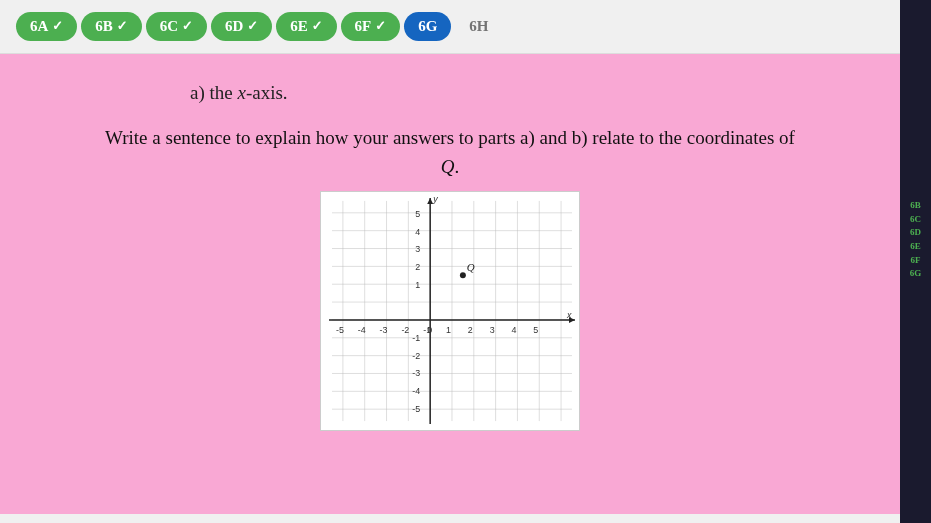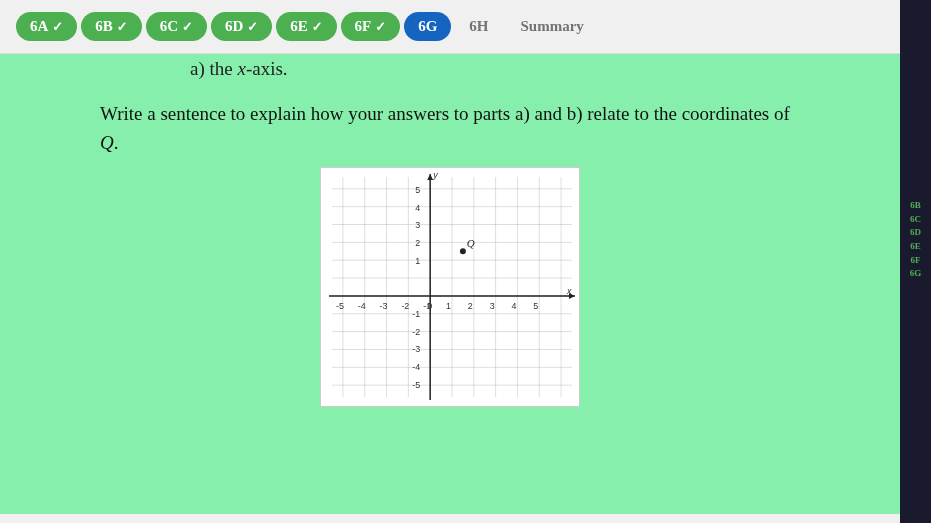--- a/index.html
+++ b/index.html
@@ -25,21 +25,21 @@
       background-color: #f0f0f0;
       display: flex;
       align-items: center;
       padding: 12px 16px;
       gap: 4px;
       border-bottom: 1px solid #ddd;
     }
 
     .tab-item {
       display: flex;
-      align-items: flex-end;
+      align-items: flex-start;
       gap: 4px;
       padding: 6px 14px;
       border-radius: 20px;
       font-size: 15px;
       font-weight: 600;
       cursor: pointer;
       color: #333;
       font-family: Liberation Serif, serif;
     }
 
@@ -57,36 +57,37 @@
       background-color: transparent;
       color: #737373;
     }
 
     .checkmark {
       font-size: 13px;
     }
 
     
     .content-area {
-      background-color: #86efac;
+      background-color: #f9a8d4;
       margin: 0;
-      padding: 4px 30px 20px 30px;
+      padding: 28px 30px 20px 30px;
       min-height: 460px;
     }
 
     .part-line {
       font-size: 19px;
       color: #222;
       margin-bottom: 4px;
       margin-left: 160px;
     }
 
     .question-text {
       font-size: 19px;
       color: #111;
+      text-align: center;
       margin: 20px auto 10px auto;
       max-width: 700px;
       line-height: 1.5;
     }
 
     .graph-container {
       display: flex;
       justify-content: center;
       margin-top: 10px;
     }
@@ -153,23 +154,20 @@
     </div>
     <div class="tab-item completed">
       <span>6F</span>
       <span class="checkmark">✓</span>
     </div>
     <div class="tab-item active">
       <span>6G</span>
     </div>
     <div class="tab-item inactive">
       <span>6H</span>
-    </div>
-    <div class="tab-item inactive">
-      <span>Summary</span>
     </div>
   </div>
 
   <div class="content-area">
 
     <p class="part-line">
       a) the <span class="math-italic">x</span>-axis.
     </p>
 
     <p class="question-text">

